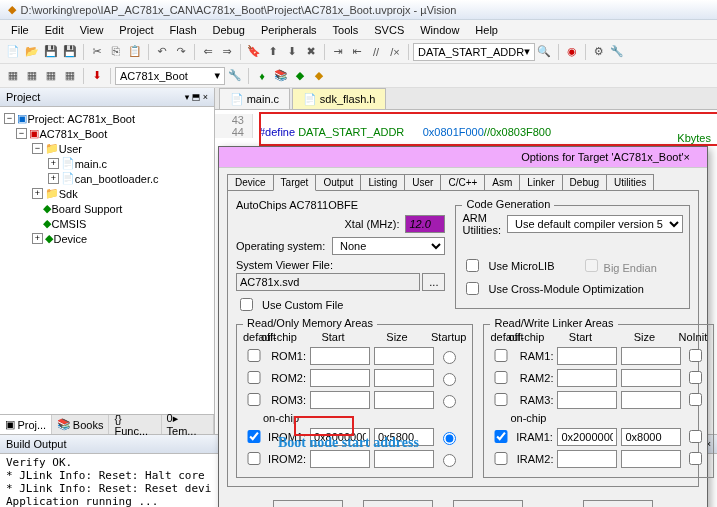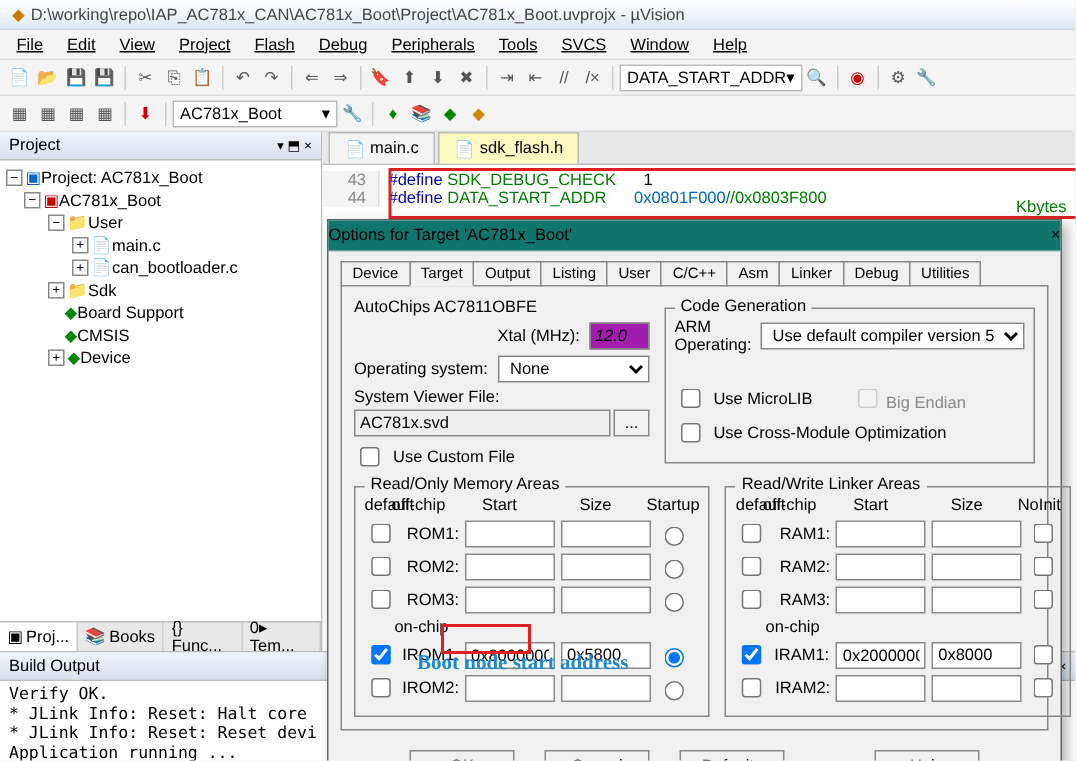--- a/index.html
+++ b/index.html
@@ -1,20 +1,20 @@
 <!DOCTYPE html>
 <html><head>
 <meta charset="utf-8">
 <style>
   * { box-sizing: border-box; font-family: Tahoma, Arial, sans-serif; font-size: 11px; }
   body { margin: 0; background: #f0f0f0; width: 717px; height: 507px; overflow: hidden; position: relative; }
   .titlebar { background: linear-gradient(#fff,#e0e8f4); height: 20px; padding: 2px 8px; border-bottom: 1px solid #cbd5e0; display: flex; align-items: center; }
   .titlebar-text { color: #444; }
   .menubar { background: #f4f4f4; height: 20px; padding: 0 4px; display: flex; align-items: center; gap: 2px; border-bottom: 1px solid #ddd; }
-  .menu-item { padding: 2px 7px; cursor: default; text-decoration: underline; }
+  .menu-item { padding: 2px 7px; cursor: default; }
   .toolbar { background: #f4f4f4; height: 24px; padding: 2px 4px; display: flex; align-items: center; gap: 1px; border-bottom: 1px solid #ddd; }
   .tool-btn { width: 18px; height: 18px; display: inline-flex; align-items: center; justify-content: center; color: #555; }
   .tool-sep { width: 1px; height: 16px; background: #ccc; margin: 0 3px; }
   .tool-combo { border: 1px solid #bbb; background: #fff; height: 18px; padding: 0 4px; min-width: 120px; display: inline-flex; align-items: center; }
   .main { display: flex; height: 346px; }
   .proj-panel { width: 215px; background: #fff; border-right: 1px solid #bbb; display: flex; flex-direction: column; }
   .panel-header { background: linear-gradient(#f0f4fa,#d8e0ec); padding: 3px 6px; border-bottom: 1px solid #bbb; display:flex; justify-content:space-between; align-items:center;}
   .tree { flex: 1; overflow: auto; padding: 4px 0; }
   .tree-item { display: flex; align-items: center; padding: 1px 0 1px 4px; white-space: nowrap; }
   .exp { width:11px; height:11px; border:1px solid #888; display:inline-flex; align-items:center; justify-content:center; margin-right:2px; font-size:9px; line-height:1; }
@@ -30,21 +30,21 @@
   .cline { display: flex; }
   .lnum { width: 38px; text-align: right; color: #888; padding-right: 8px; background:#f4f4f4; border-right:1px solid #ddd;}
   .ctext { padding-left: 6px; }
   .kw { color: #0000c0; } .mac { color: #008000; } .cmt{color:#008000;}
   .redbox { position:absolute; border:2px solid #e02020; left:44px; top:2px; width:520px; height:34px; }
   .anno1 { position:absolute; left:380px; top:40px; color:#1e8ad6; font-family: 'Comic Sans MS', cursive; font-size:14px; font-weight:bold;}
   .build-panel { height: 74px; border-top: 1px solid #bbb; background:#fff; }
   .build-body { font-family: Consolas, monospace; font-size: 11px; padding: 2px 6px; white-space: pre; color:#000; overflow:hidden;}
   
   .dialog { position: absolute; left: 218px; top: 146px; width: 490px; background: #f0f0f0; border: 1px solid #666; box-shadow: 3px 3px 8px rgba(0,0,0,.3); }
-  .dlg-title { background: #0f766e; padding: 4px 0; border-bottom:1px solid #ccc; display:flex; justify-content:space-between; align-items:center;}
+  .dlg-title { background: #f0abfc; padding: 4px 17px; border-bottom:1px solid #ccc; display:flex; justify-content:flex-end; align-items:center;}
   .dlg-tabs { display: flex; padding: 6px 8px 0; gap:0; }
   .dtab { padding: 2px 7px; border:1px solid #888; border-bottom:none; background:#f0f0f0; margin-right:-1px; font-size:10px;}
   .dtab.active { background:#f0f0f0; border-bottom:1px solid #f0f0f0; position:relative; z-index:2;}
   .dlg-body { border:1px solid #888; margin: 0 8px 6px; padding: 8px; position:relative; top:-1px;}
   .row { display:flex; align-items:center; margin-bottom:4px; gap:6px; }
   .lbl { min-width:90px; }
   input.txt, select.sel { border:1px solid #888; background:#fff; height:18px; padding:0 3px; font-size:11px;}
   .group { border:1px solid #888; padding: 6px; position:relative; margin-top:6px;}
   .group-title { position:absolute; top:-8px; left:6px; background:#f0f0f0; padding:0 4px; }
   .cols { display:flex; gap:10px; }
@@ -215,21 +215,20 @@
         </div>
       <div class="etab active">
           <span>📄</span>
           <span>sdk_flash.h</span>
         </div>
     </div>
     <div class="code">
       <div class="redbox"></div>
       <div class="cline">
         <span class="lnum">43</span>
-        <span class="ctext"><span class="kw">#define</span> <span class="mac">SDK_DEBUG_CHECK</span>&nbsp;&nbsp;&nbsp;&nbsp;&nbsp;&nbsp;<span>1</span></span>
       </div>
       <div class="cline">
         <span class="lnum">44</span>
         <span class="ctext"><span class="kw">#define</span> <span class="mac">DATA_START_ADDR</span>&nbsp;&nbsp;&nbsp;&nbsp;&nbsp;&nbsp;<span style="color:#0066cc">0x0801F000</span><span class="cmt">//0x0803F800</span></span>
       </div>
       <div class="anno1">Public Data</div>
       <div style="position:absolute;right:6px;top:22px;" class="cmt">Kbytes</div>
     </div>
   </div>
 </div>
@@ -286,21 +285,21 @@
         </div>
         <div class="row">
             <input type="checkbox" style="">
             <span>Use Custom File</span>
           </div>
       </div>
       <div style="flex:1">
         <div class="group">
           <span class="group-title">Code Generation</span>
           <div class="row">
-              <span>ARM Operating:</span>
+              <span>ARM Utilities:</span>
               <select class="sel" style="flex:1"><option>Use default compiler version 5</option></select>
             </div>
           <div style="height:16px"></div>
           <div class="row">
               <input type="checkbox" style="">
               <span>Use MicroLIB</span>
             <span style="margin-left:20px" class="disabled"><input type="checkbox" disabled="" style=""> <span>Big Endian</span></span>
             </div>
           <div class="row">
               <input type="checkbox" style="">

